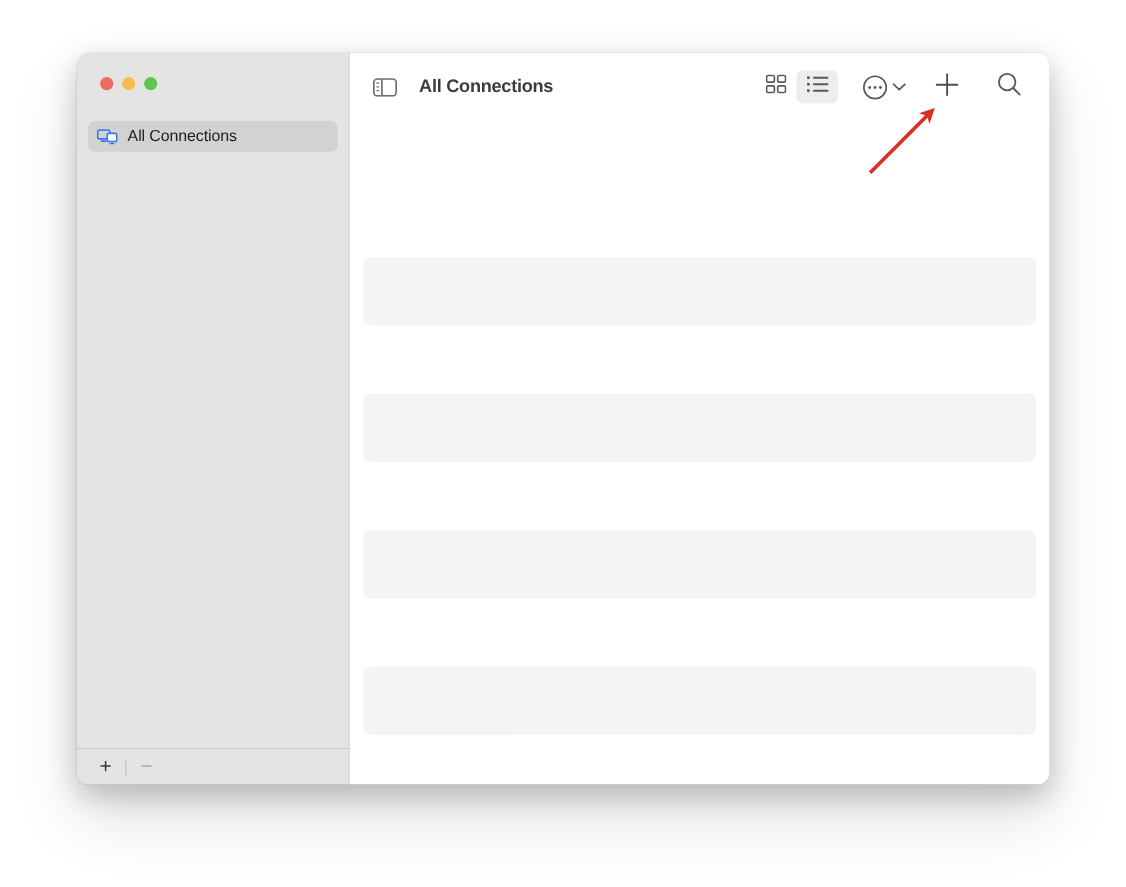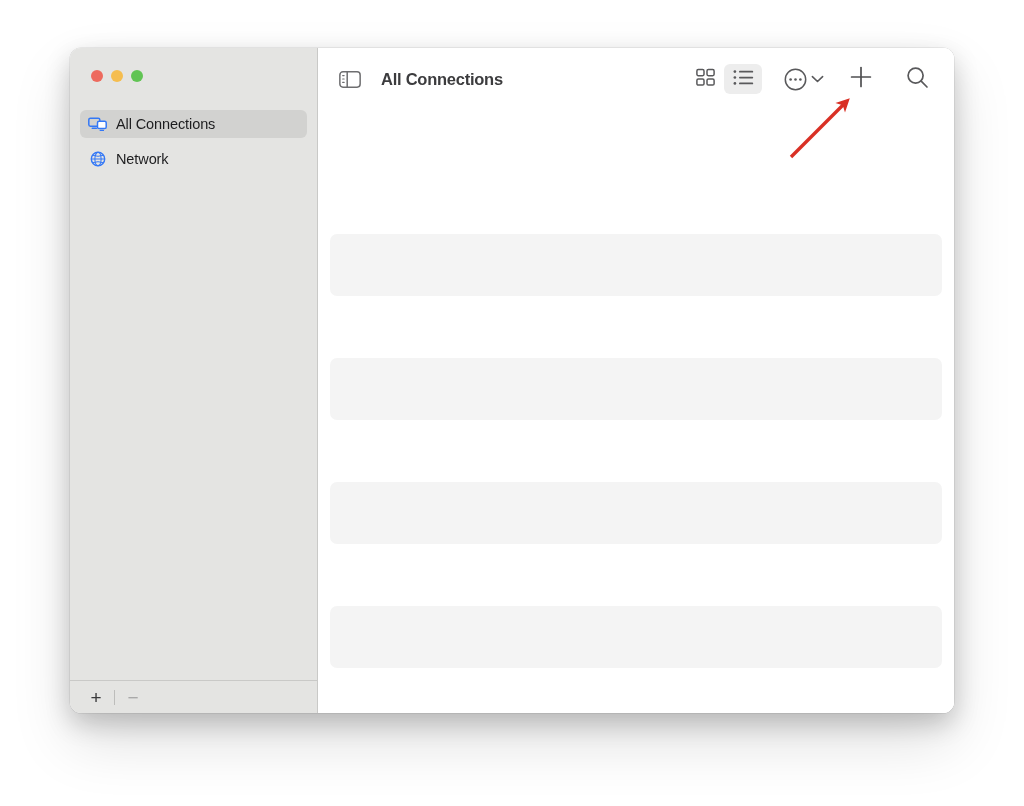--- a/index.html
+++ b/index.html
@@ -239,32 +239,20 @@
             <svg width="19" height="15" viewBox="0 0 19 15">
               <rect x="0.8" y="1.2" width="11" height="8" rx="1.6" fill="none" stroke="#3478f6" stroke-width="1.5"></rect>
               <rect x="3.6" y="10.6" width="5.4" height="1.5" rx="0.7" fill="#3478f6"></rect>
               <rect x="9.5" y="4.2" width="8.7" height="7.4" rx="1.6" fill="#ffffff" stroke="#3478f6" stroke-width="1.5"></rect>
               <rect x="11.6" y="12.8" width="4.5" height="1.3" rx="0.6" fill="#3478f6"></rect>
             </svg>
           </span>
           <span class="sb-label">All Connections</span>
         </div>
 
-        <div class="sb-item">
-          <span class="sb-icon">
-            <svg width="16" height="16" viewBox="0 0 16 16">
-              <circle cx="8" cy="8" r="6.7" fill="none" stroke="#3478f6" stroke-width="1.4"></circle>
-              <ellipse cx="8" cy="8" rx="3.1" ry="6.7" fill="none" stroke="#3478f6" stroke-width="1.1"></ellipse>
-              <line x1="1.3" y1="8" x2="14.7" y2="8" stroke="#3478f6" stroke-width="1.1"></line>
-              <path d="M2.9 4.3 Q8 6.3 13.1 4.3" fill="none" stroke="#3478f6" stroke-width="1"></path>
-              <path d="M2.9 11.7 Q8 9.7 13.1 11.7" fill="none" stroke="#3478f6" stroke-width="1"></path>
-            </svg>
-          </span>
-          <span class="sb-label">Network</span>
-        </div>
 
       </div>
 
       <div id="sidebar-footer">
         <div class="footer-btn">+</div>
         <div id="footer-divider"></div>
         <div class="footer-btn disabled">−</div>
       </div>
 
     </div>

